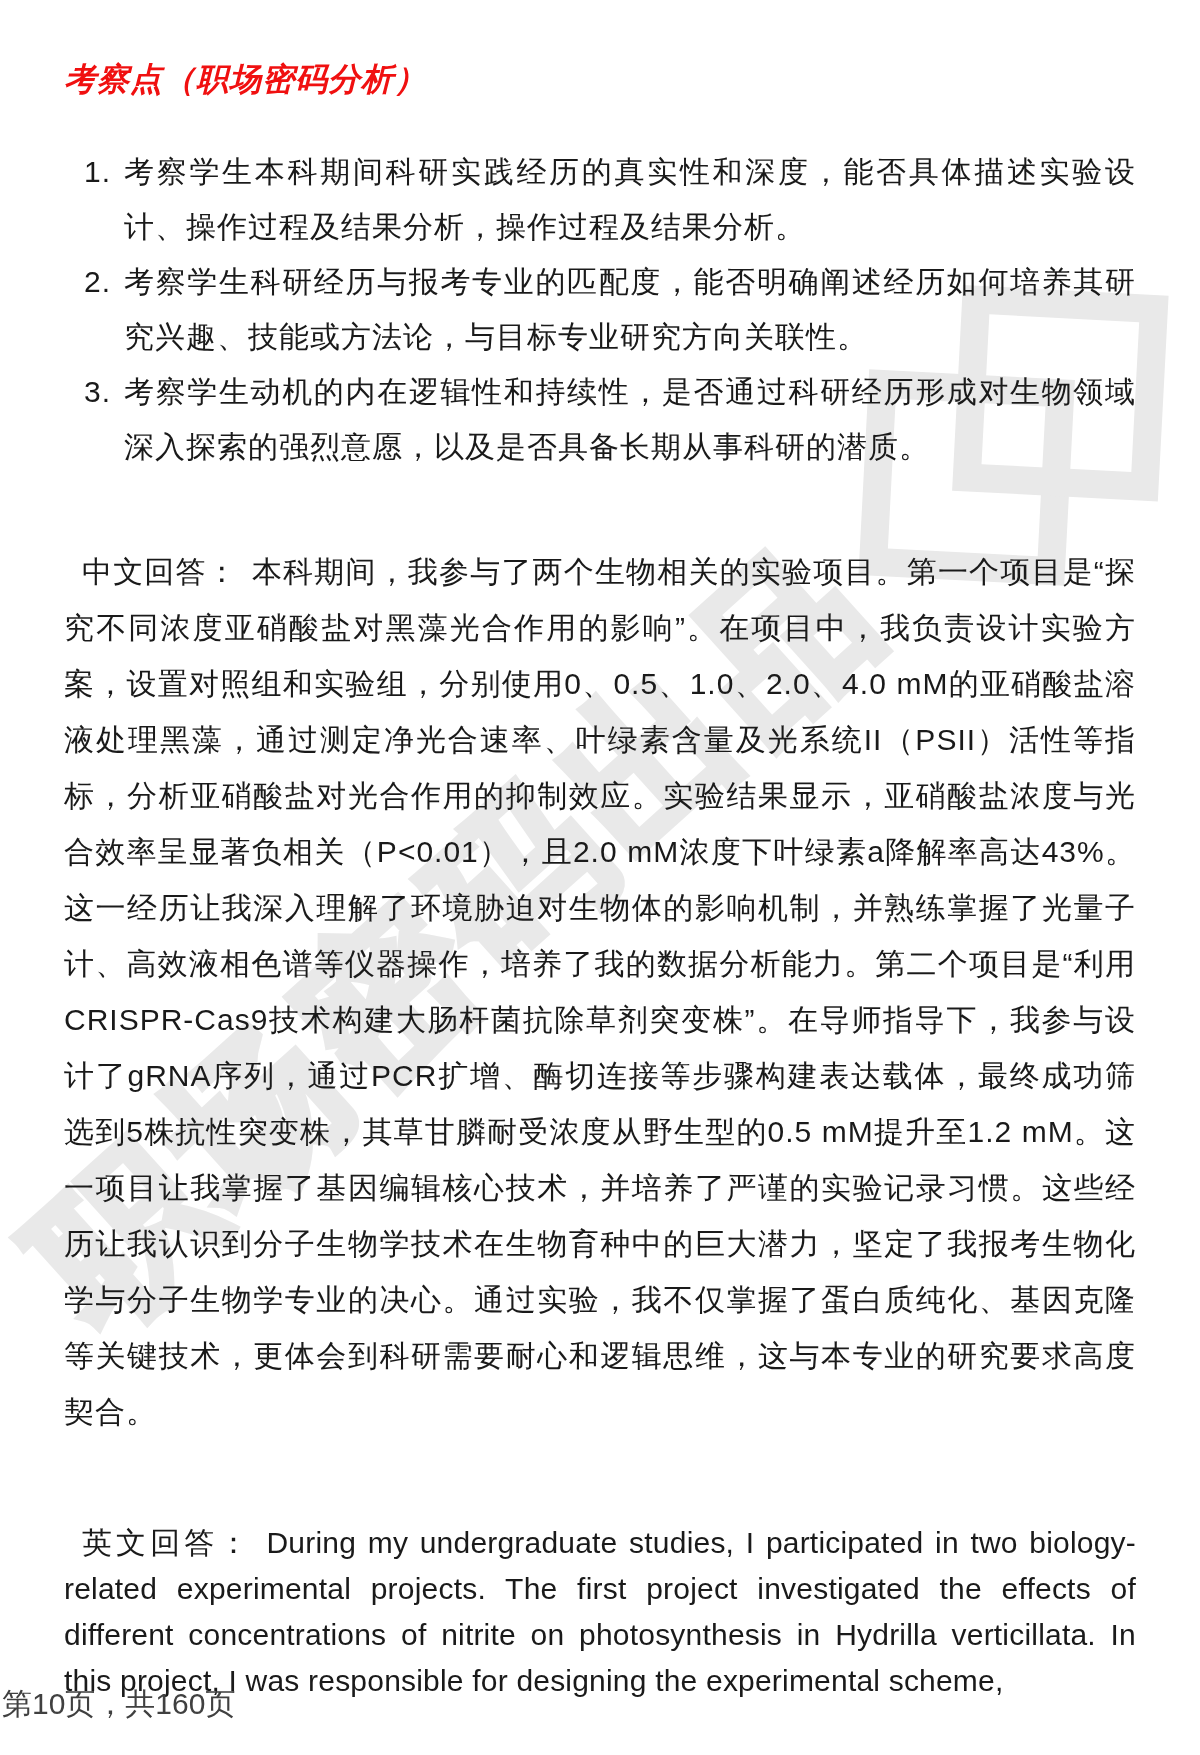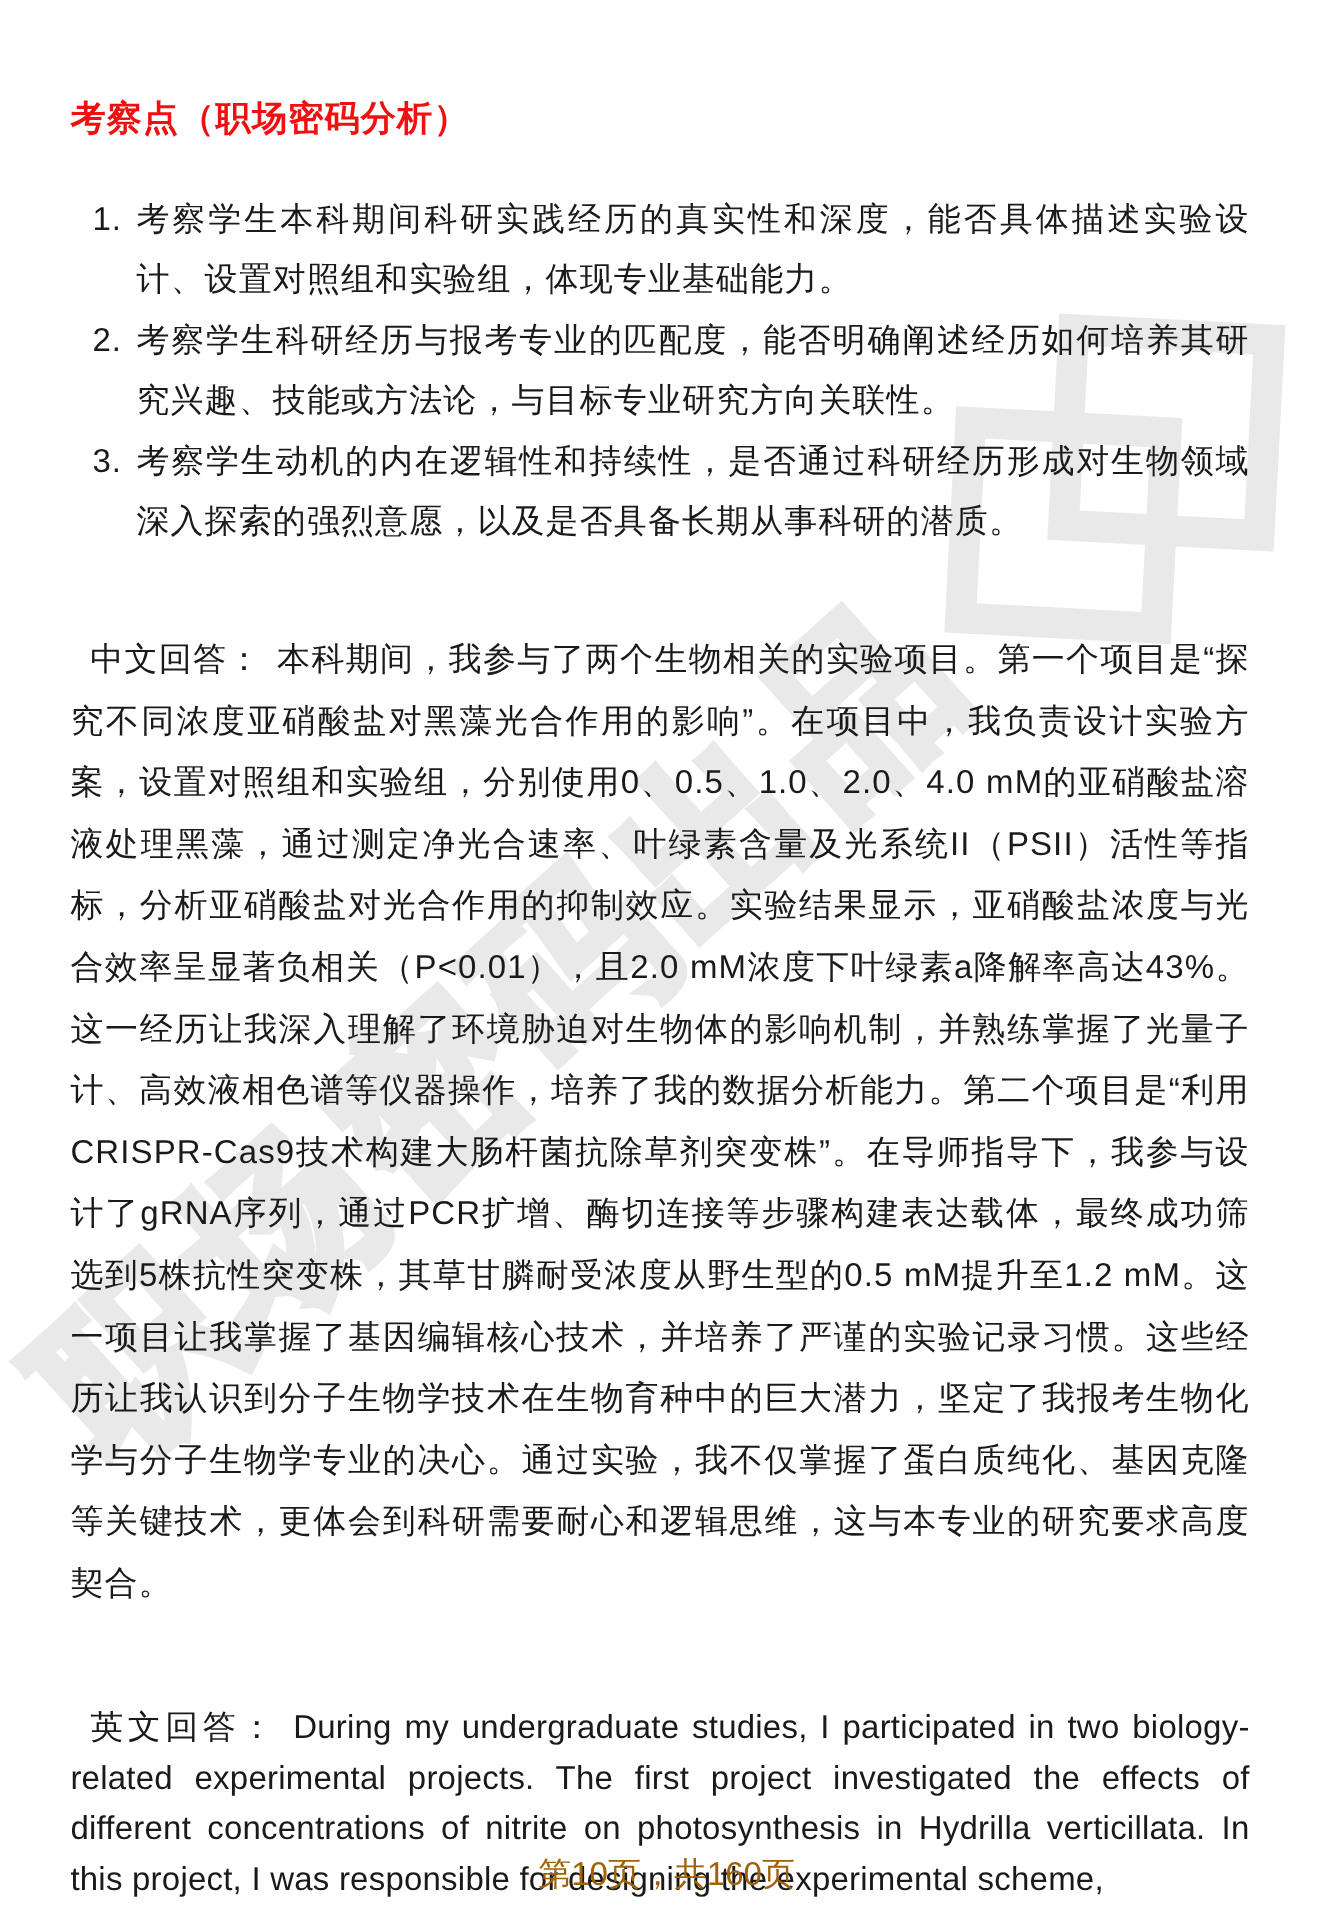--- a/index.html
+++ b/index.html
@@ -16,25 +16,26 @@
     font-family: "Liberation Sans", "DejaVu Sans", sans-serif;
     color: #1a1a1a;
   }
   .content {
     position: relative;
     z-index: 2;
     padding: 0 64px;
   }
   .doc-heading {
     margin: 0;
-    padding-top: 86px;
+    padding-top: 58px;
     font-size: 32px;
     font-weight: bold;
     color: #f01010;
     letter-spacing: 1px;
+    font-style: italic;
   }
   .points-list {
     margin-top: 42px;
     padding-left: 20px;
     font-size: 30px;
     line-height: 55px;
     letter-spacing: 1px;
   }
   .point-item {
     display: flex;
@@ -63,26 +64,25 @@
   .answer-label {
     letter-spacing: 1px;
     margin-left: 18px;
   }
   .answer-text {
     margin-left: 14px;
   }
   .page-footer {
     position: absolute;
     z-index: 3;
-    left: 12px;
+    left: 2px;
     right: 0;
     top: 1684px;
-    text-align: center;
     font-size: 30px;
-    color: #a16207;
+    color: #404040;
     background: transparent;
   }
   
   .watermark {
     position: absolute;
     z-index: 1;
     left: 50%;
     top: 46%;
     transform: translate(-50%, -50%) rotate(-42deg);
     display: flex;
@@ -120,21 +120,21 @@
     <span class="wm-diamond second"></span>
   </div>
 
   <div class="content">
 
     <h1 class="doc-heading">考察点（职场密码分析）</h1>
 
     <div class="points-list">
       <div class="point-item">
         <span class="point-num">1.</span>
-        <span class="point-text">考察学生本科期间科研实践经历的真实性和深度，能否具体描述实验设计、设置对照组和实验组，体现专业基础能力。</span>
+        <span class="point-text">考察学生本科期间科研实践经历的真实性和深度，能否具体描述实验设计、操作过程及结果分析，操作过程及结果分析。</span>
       </div>
       <div class="point-item">
         <span class="point-num">2.</span>
         <span class="point-text">考察学生科研经历与报考专业的匹配度，能否明确阐述经历如何培养其研究兴趣、技能或方法论，与目标专业研究方向关联性。</span>
       </div>
       <div class="point-item">
         <span class="point-num">3.</span>
         <span class="point-text">考察学生动机的内在逻辑性和持续性，是否通过科研经历形成对生物领域深入探索的强烈意愿，以及是否具备长期从事科研的潜质。</span>
       </div>
     </div>

